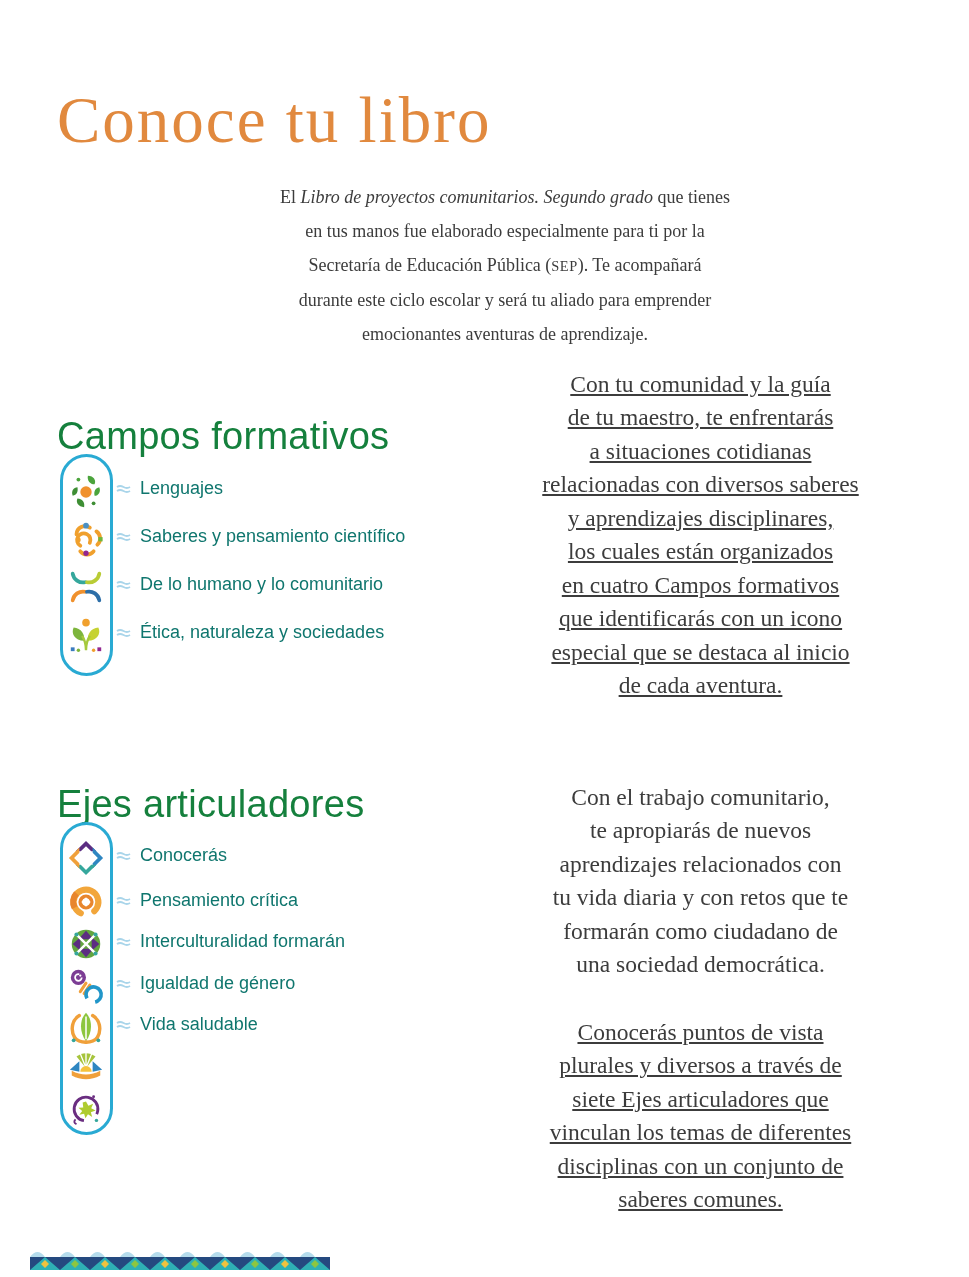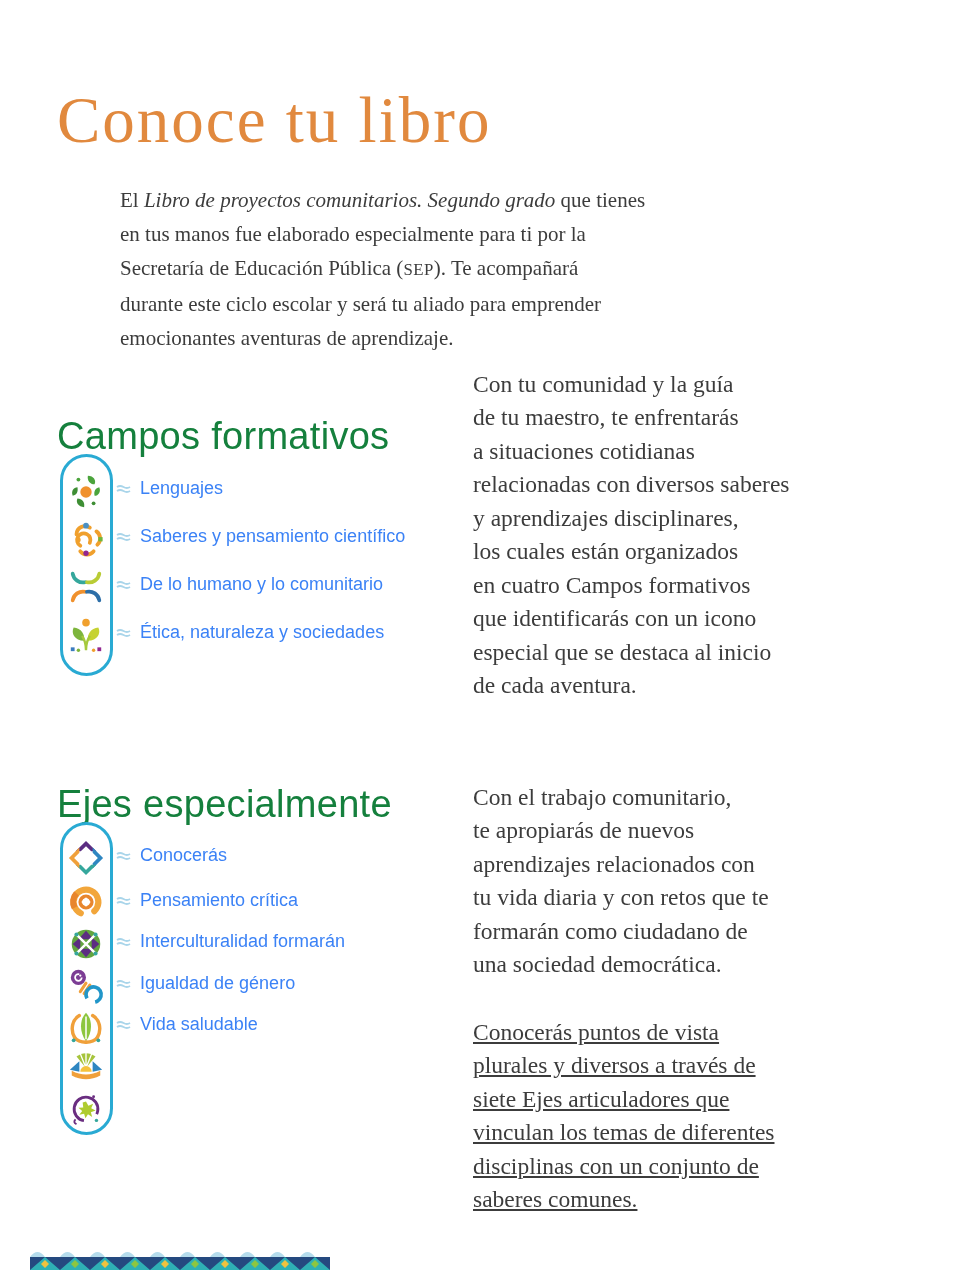--- a/index.html
+++ b/index.html
@@ -1,27 +1,28 @@
 <!DOCTYPE html>
 <html><head>
 <meta charset="utf-8">
 <style>
   html,body{margin:0;padding:0;background:#ffffff;}
   #book-page{
     position:relative;width:969px;height:1277px;background:#ffffff;overflow:hidden;
     font-family:"Liberation Serif",serif;
+    text-align:center;
   }
   .page-title{
     position:absolute;left:57px;top:42px;
     font-family:"Liberation Serif",serif;font-size:65px;line-height:1.05;
     color:#E1893E;letter-spacing:2px;font-weight:400;
   }
   .intro{
     position:absolute;left:120px;top:162px;width:770px;
-    font-size:21px;line-height:34px;color:#3C3C3C;
+    font-size:18px;line-height:34px;color:#3C3C3C;
   }
   .it{font-style:italic;}
   .sc{font-size:0.8em;letter-spacing:0.5px;}
   .section-heading{
     position:absolute;left:57px;
     font-family:"Liberation Sans",sans-serif;font-size:38px;color:#15803d;
     letter-spacing:0.3px;font-weight:400;
   }
   #campos-heading{top:383px;}
   #ejes-heading{top:751px;}
@@ -32,28 +33,28 @@
   #campos-capsule{top:454px;height:222px;}
   #ejes-capsule{top:822px;height:313px;}
   .icon-slot{position:absolute;left:4px;width:38px;height:38px;}
   .icon-slot svg{display:block;width:38px;height:38px;}
   .list-row{
     position:absolute;left:116px;display:flex;align-items:center;
     transform:translateY(-50%);
   }
   .connector{margin-right:9px;flex:none;display:block;}
   .item-label{
-    font-family:"Liberation Sans",sans-serif;font-size:18px;color:#3b82f6;
+    font-family:"Liberation Sans",sans-serif;font-size:18px;color:#0f766e;
     line-height:24px;white-space:pre-line;
   }
   .serif-par{
     position:absolute;left:473px;width:455px;
     font-size:23.5px;line-height:33.5px;color:#3C3C3C;white-space:pre-line;
   }
-  #campos-par{top:344px;}
+  #campos-par{top:344px;text-decoration:underline;}
   #ejes-par-1{top:757px;}
   #ejes-par-2{top:992px;text-decoration:underline;}
   .footer-strip{position:absolute;left:30px;top:1246px;width:300px;height:27px;}
 </style>
 </head>
 <body>
 
 <div id="book-page">
 
   <h1 class="page-title">Conoce tu libro</h1>
@@ -153,21 +154,21 @@
 de tu maestro, te enfrentarás
 a situaciones cotidianas
 relacionadas con diversos saberes
 y aprendizajes disciplinares,
 los cuales están organizados
 en cuatro Campos formativos
 que identificarás con un icono
 especial que se destaca al inicio
 de cada aventura.</p>
 
-  <h2 class="section-heading" id="ejes-heading">Ejes especialmente</h2>
+  <h2 class="section-heading" id="ejes-heading">Ejes articuladores</h2>
 
   <div class="capsule" id="ejes-capsule">
     <div class="icon-slot" style="top:14px">
       <svg viewBox="0 0 40 40">
         <path d="M20 2 L31 13 L25.5 13 L20 7.5 L14.5 13 L9 13 Z" fill="#5C2D82"></path>
         <g transform="rotate(90 20 20)">
             <path d="M20 2 L31 13 L25.5 13 L20 7.5 L14.5 13 L9 13 Z" fill="#2E86C1"></path>
           </g>
         <g transform="rotate(180 20 20)">
             <path d="M20 2 L31 13 L25.5 13 L20 7.5 L14.5 13 L9 13 Z" fill="#35A79C"></path>

